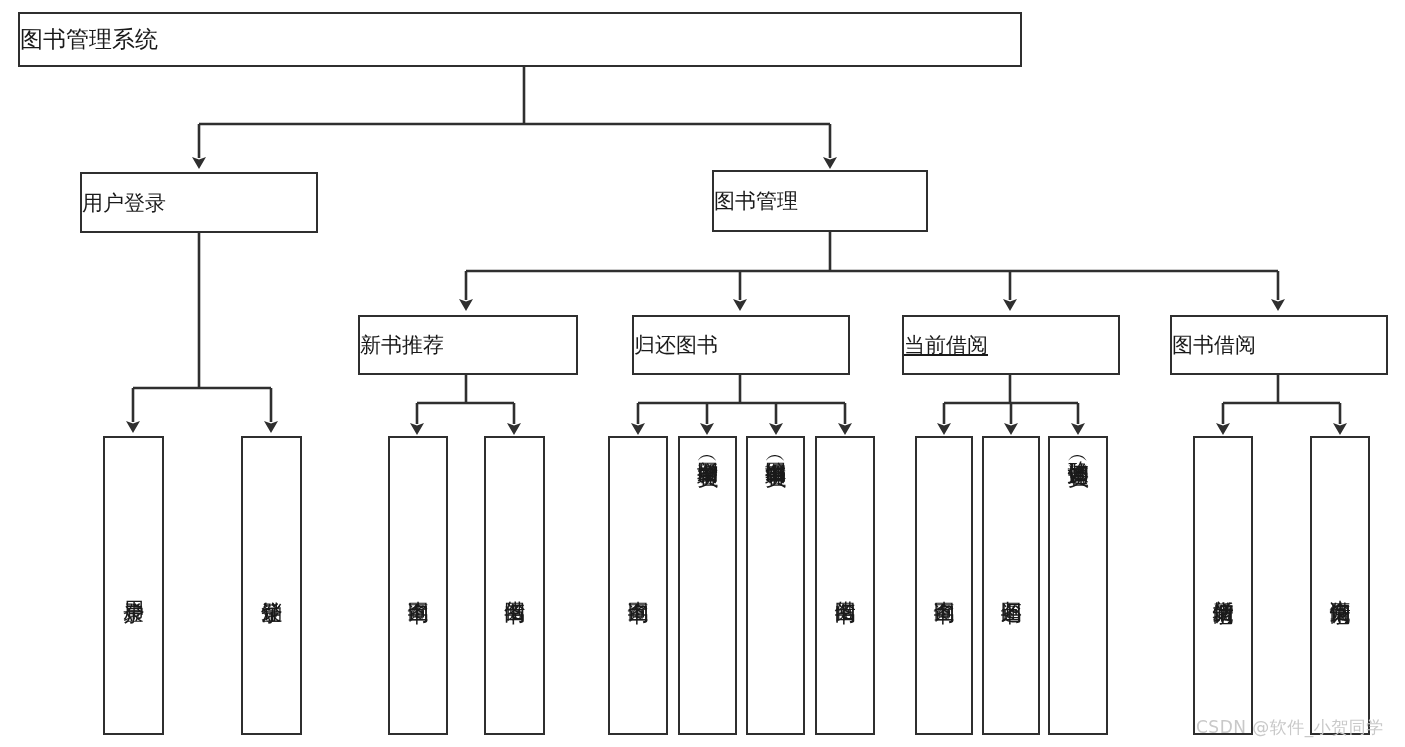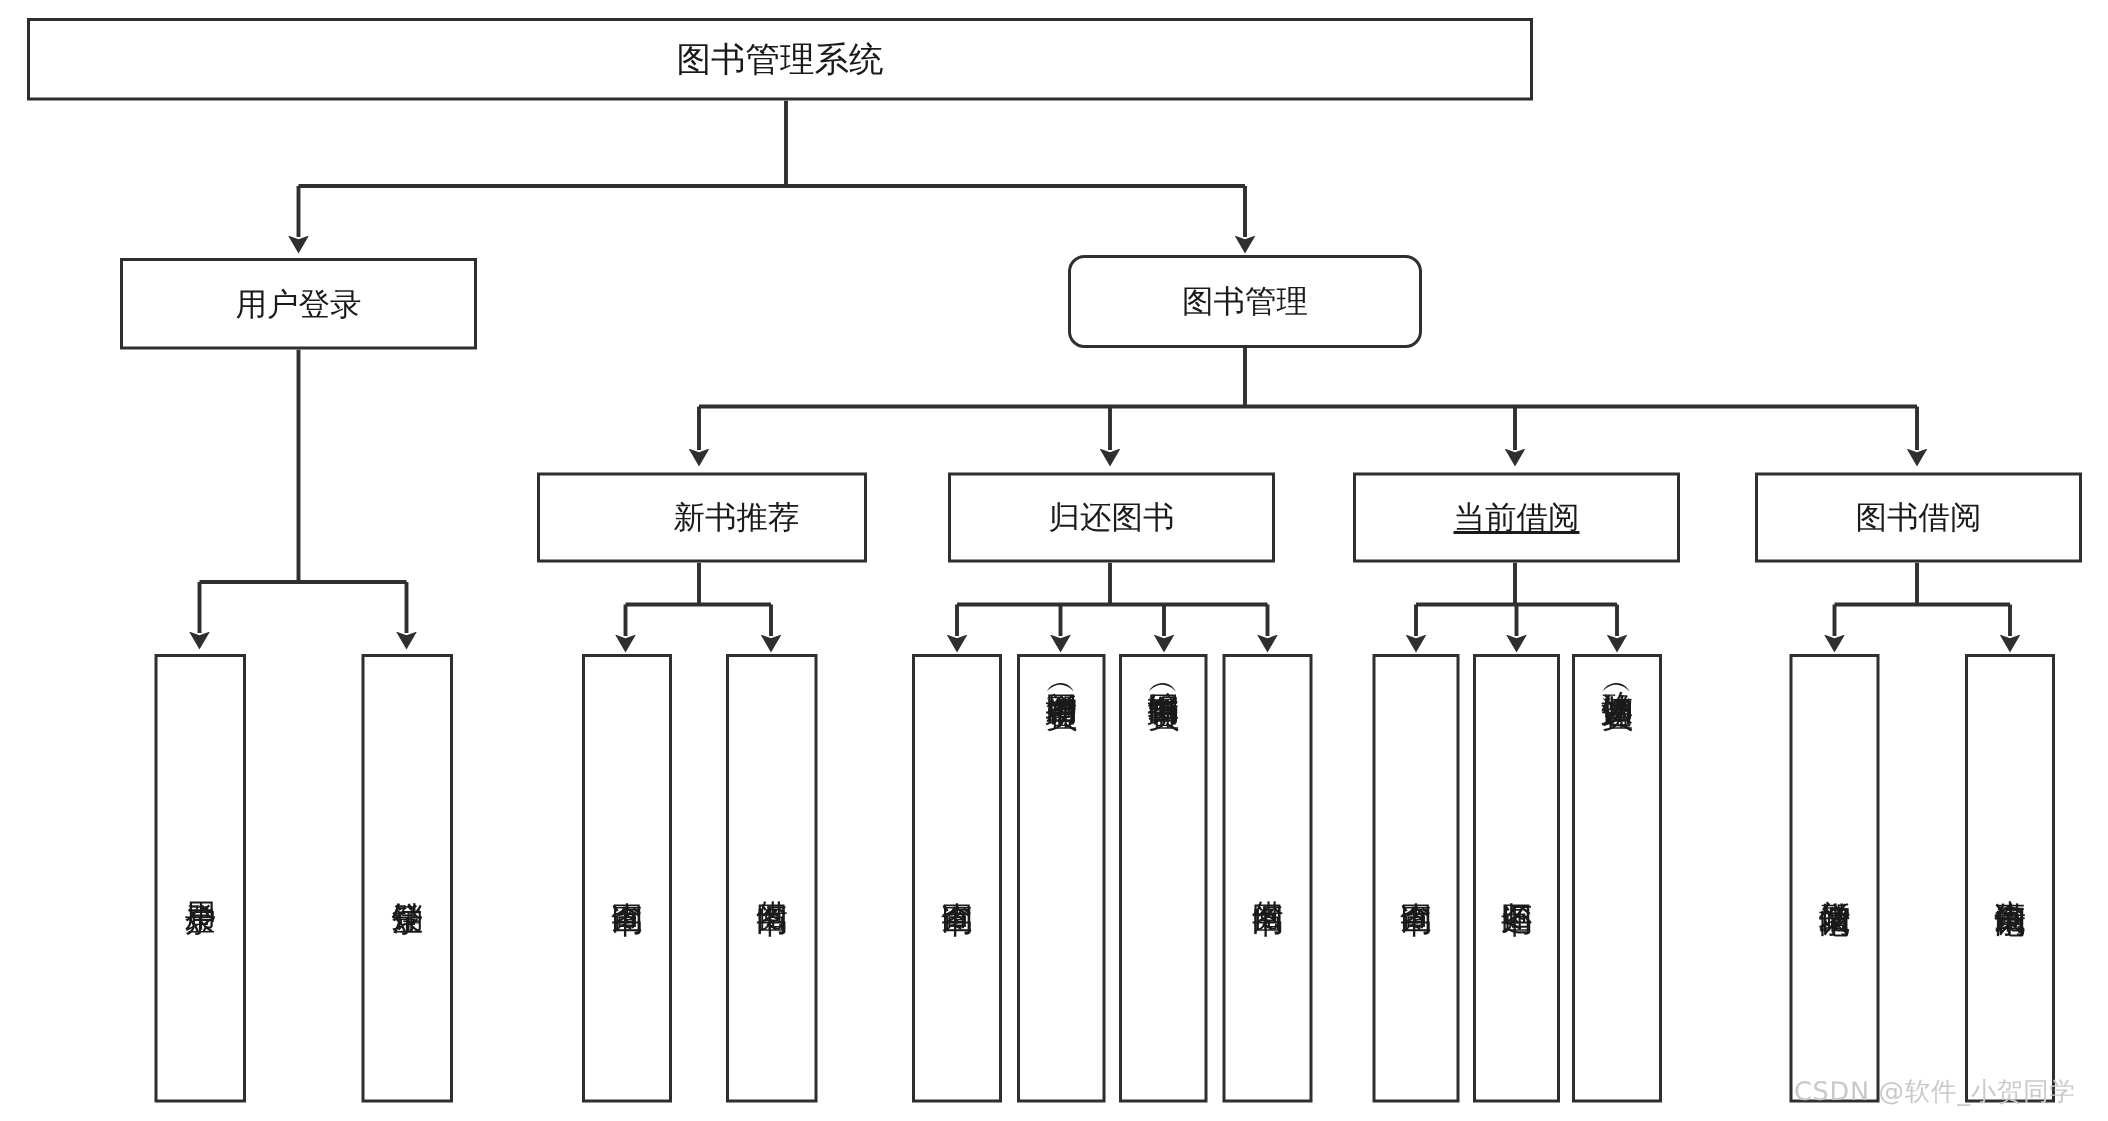--- a/index.html
+++ b/index.html
@@ -17,21 +17,21 @@
     background: #ffffff;
     overflow: hidden;
   }
   .node {
     position: absolute;
     box-sizing: border-box;
     border: 2.5px solid #2f2f2f;
     background: #ffffff;
     display: flex;
     align-items: center;
-    justify-content: center;
+    justify-content: flex-start;
     color: #1a1a1a;
   }
   .node.root {
     font-size: 23px;
   }
   .node.l2 {
     font-size: 21px;
   }
   .node.l3 {
     font-size: 21px;
@@ -125,25 +125,25 @@
     </g>
   </svg>
 
   <div class="node root" style="left:18px; top:12px; width:1004px; height:55px;">
     <span class="label">图书管理系统</span>
   </div>
 
   <div class="node l2" style="left:80px; top:172px; width:238px; height:61px;">
     <span class="label">用户登录</span>
   </div>
-  <div class="node l2" style="left:712px; top:170px; width:236px; height:62px;border-radius:11px;">
+  <div class="node l2" style="left:712px; top:170px; width:216px; height:62px;">
     <span class="label">图书管理</span>
   </div>
 
-  <div class="node l3" style="left:358px; top:315px; width:220px; height:60px;padding-left:46px;">
+  <div class="node l3" style="left:358px; top:315px; width:220px; height:60px;">
     <span class="label">新书推荐</span>
   </div>
   <div class="node l3" style="left:632px; top:315px; width:218px; height:60px;">
     <span class="label">归还图书</span>
   </div>
   <div class="node l3" style="left:902px; top:315px; width:218px; height:60px;text-decoration:underline;">
     <span class="label">当前借阅</span>
   </div>
   <div class="node l3" style="left:1170px; top:315px; width:218px; height:60px;">
     <span class="label">图书借阅</span>

